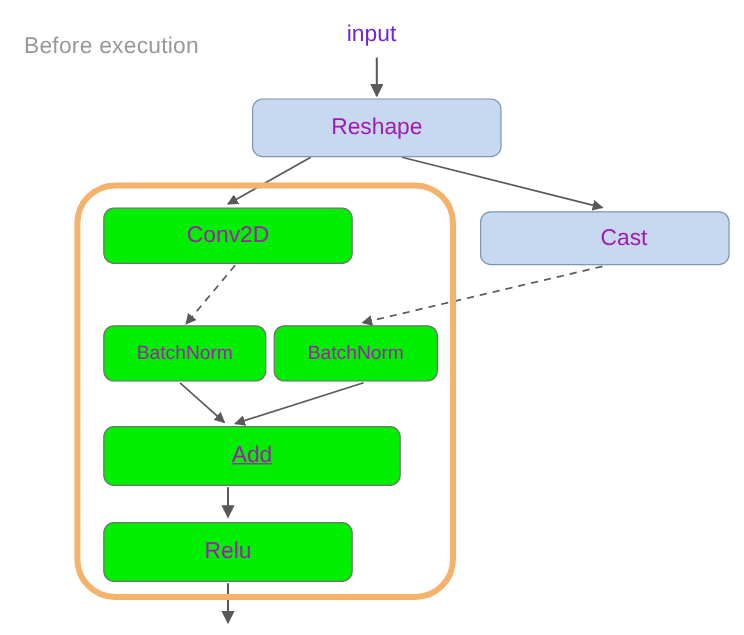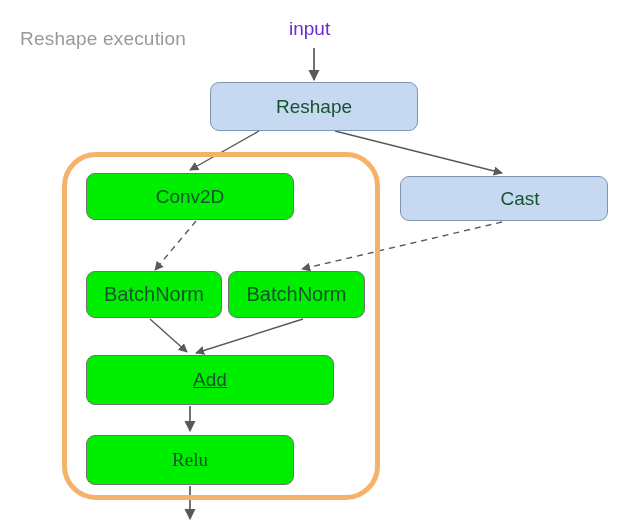--- a/index.html
+++ b/index.html
@@ -41,49 +41,49 @@
   }
   .node {
     position: absolute;
     box-sizing: border-box;
     border: 1.3px solid #808080;
     border-radius: 9px;
     display: flex;
     align-items: center;
     justify-content: center;
     font-size: 19px;
-    color: #14532d;
+    color: #a21caf;
     white-space: nowrap;
   }
   .node.op-blue {
     background: #c6d9f1;
     border-color: #7f95b5;
   }
   .node.op-green {
     background: #00ee00;
     border-color: #707070;
   }
   .node.small-text {
-    font-size: 20px;
+    font-size: 16px;
   }
   .fusion-group {
     position: absolute;
     box-sizing: border-box;
     border: 5px solid #f5b26b;
     border-radius: 34px;
     background: transparent;
     pointer-events: none;
   }
 </style>
 </head>
 <body>
 
 <div id="canvas">
 
-  <div class="caption-label">Reshape execution</div>
+  <div class="caption-label">Before execution</div>
 
   <div class="io-label" style="left:289px; top:18px;">input</div>
 
   <svg id="graph-svg" viewBox="0 0 620 529" xmlns="http://www.w3.org/2000/svg">
     <defs>
       <marker id="arrow" viewBox="0 0 10 10" refX="9" refY="5" markerWidth="6.5" markerHeight="6.5" orient="auto-start-reverse">
         <path d="M 0 0 L 10 5 L 0 10 z" fill="#595959"></path>
       </marker>
     </defs>
 
@@ -125,17 +125,17 @@
   </div>
 
   <div class="node op-green small-text" style="left:228px; top:271px; width:137px; height:47px;">
     <span>BatchNorm</span>
   </div>
 
   <div class="node op-green" style="left:86px; top:355px; width:248px; height:50px;text-decoration:underline;">
     <span>Add</span>
   </div>
 
-  <div class="node op-green" style="left:86px; top:435px; width:208px; height:50px;font-family:Liberation Serif, serif;">
+  <div class="node op-green" style="left:86px; top:435px; width:208px; height:50px;">
     <span>Relu</span>
   </div>
 
 </div>
 
 </body></html>

